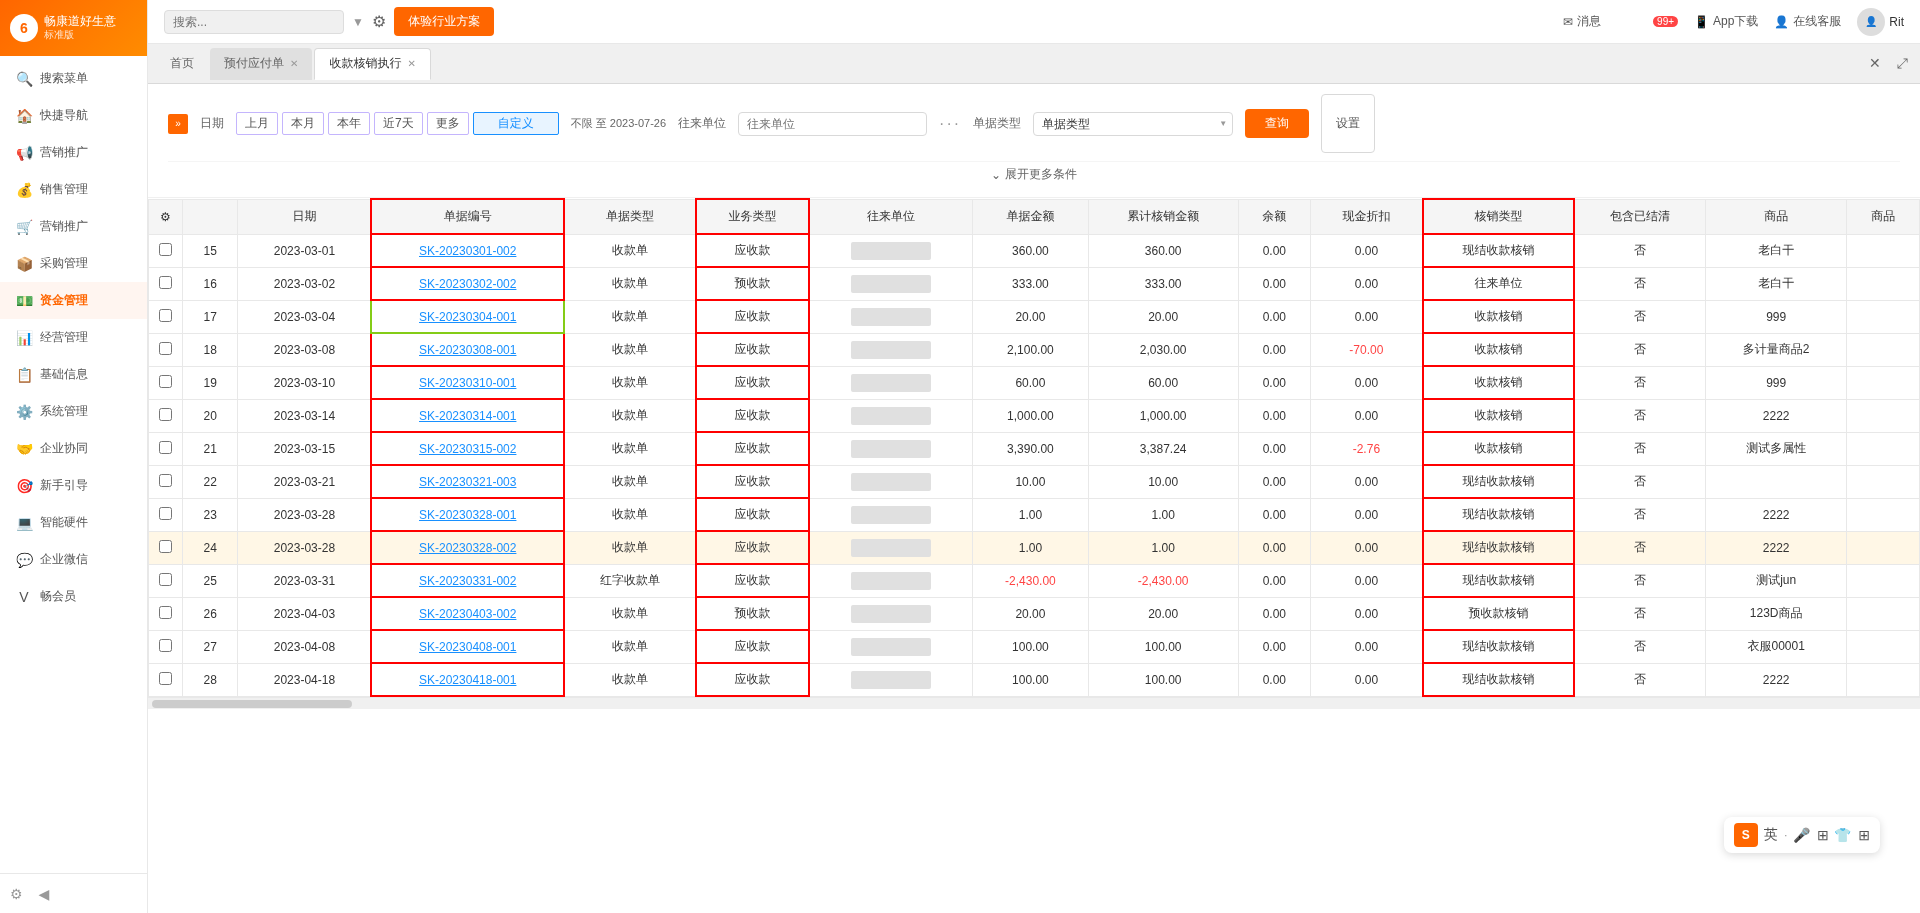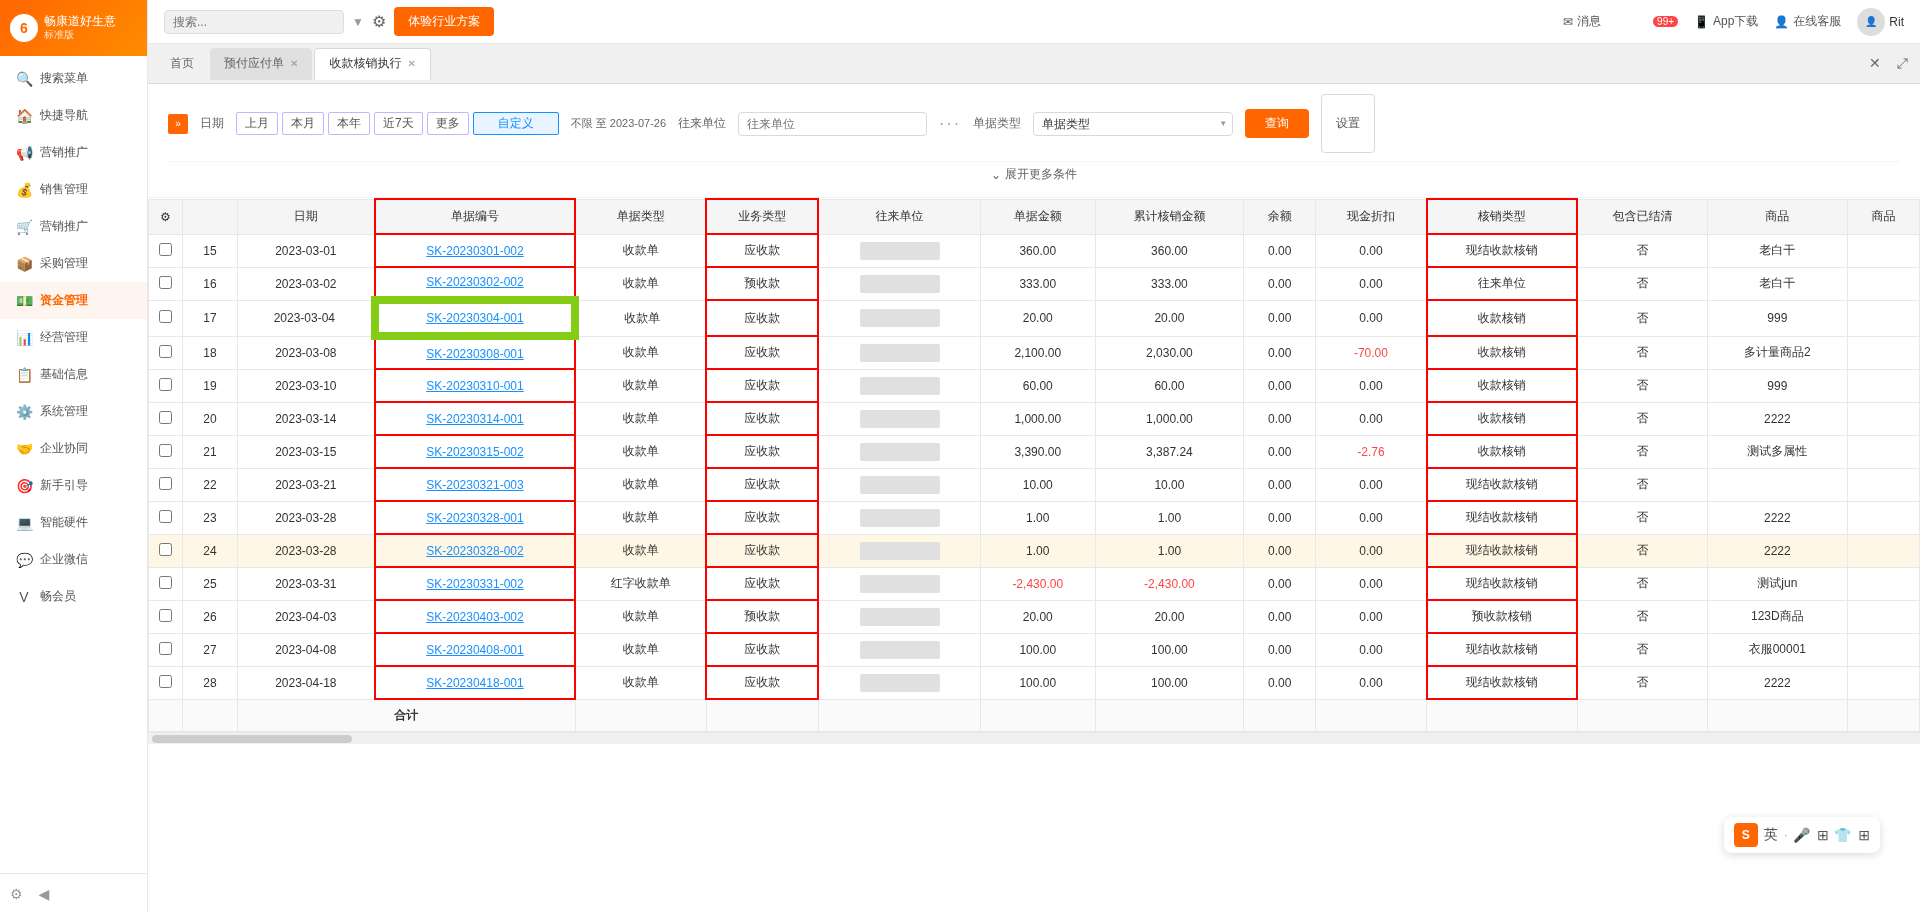--- a/index.html
+++ b/index.html
@@ -431,21 +431,21 @@
     <td class="">0.00</td>
     <td style="border:2px solid red;">往来单位</td>
     <td>否</td>
     <td>老白干</td>
     <td></td>
   </tr>
               <tr>
     <td><input type="checkbox" style=""></td>
     <td>17</td>
     <td>2023-03-04</td>
-    <td style="border:8px solid #84cc16;"><span class="link-cell">SK-20230304-001</span></td>
+    <td style="border:2px solid #84cc16;"><span class="link-cell">SK-20230304-001</span></td>
     <td>收款单</td>
     <td style="border:2px solid red;">应收款</td>
     <td><span style="background:#e0e0e0;padding:2px 8px;border-radius:2px;display:inline-block;min-width:80px;">&nbsp;&nbsp;&nbsp;&nbsp;&nbsp;&nbsp;&nbsp;&nbsp;</span></td>
     <td class="">20.00</td>
     <td class="">20.00</td>
     <td>0.00</td>
     <td class="">0.00</td>
     <td style="border:2px solid red;">收款核销</td>
     <td>否</td>
     <td>999</td>
@@ -631,36 +631,20 @@
     <td><span style="background:#e0e0e0;padding:2px 8px;border-radius:2px;display:inline-block;min-width:80px;">&nbsp;&nbsp;&nbsp;&nbsp;&nbsp;&nbsp;&nbsp;&nbsp;</span></td>
     <td class="">100.00</td>
     <td class="">100.00</td>
     <td>0.00</td>
     <td class="">0.00</td>
     <td style="border:2px solid red;">现结收款核销</td>
     <td>否</td>
     <td>2222</td>
     <td></td>
   </tr>
-              <tr class="footer-row">
-  <td></td>
-  <td></td>
-  <td colspan="2">合计</td>
-  <td></td>
-  <td></td>
-  <td></td>
-  <td></td>
-  <td></td>
-  <td></td>
-  <td></td>
-  <td></td>
-  <td></td>
-  <td></td>
-  <td></td>
-</tr>
             </tbody>
         </table>
         <div class="table-scrollbar">
           <div class="scrollbar-thumb"></div>
         </div>
       </div>
 
     </div>
   </div>
 </div>

